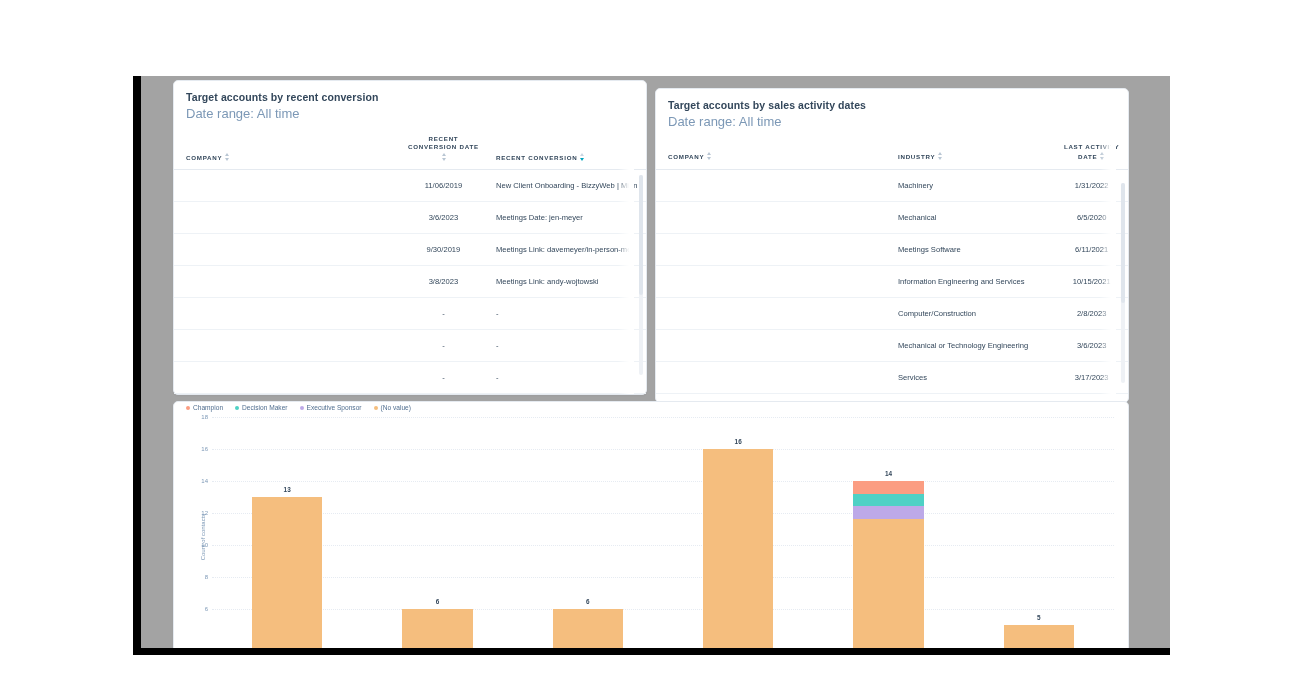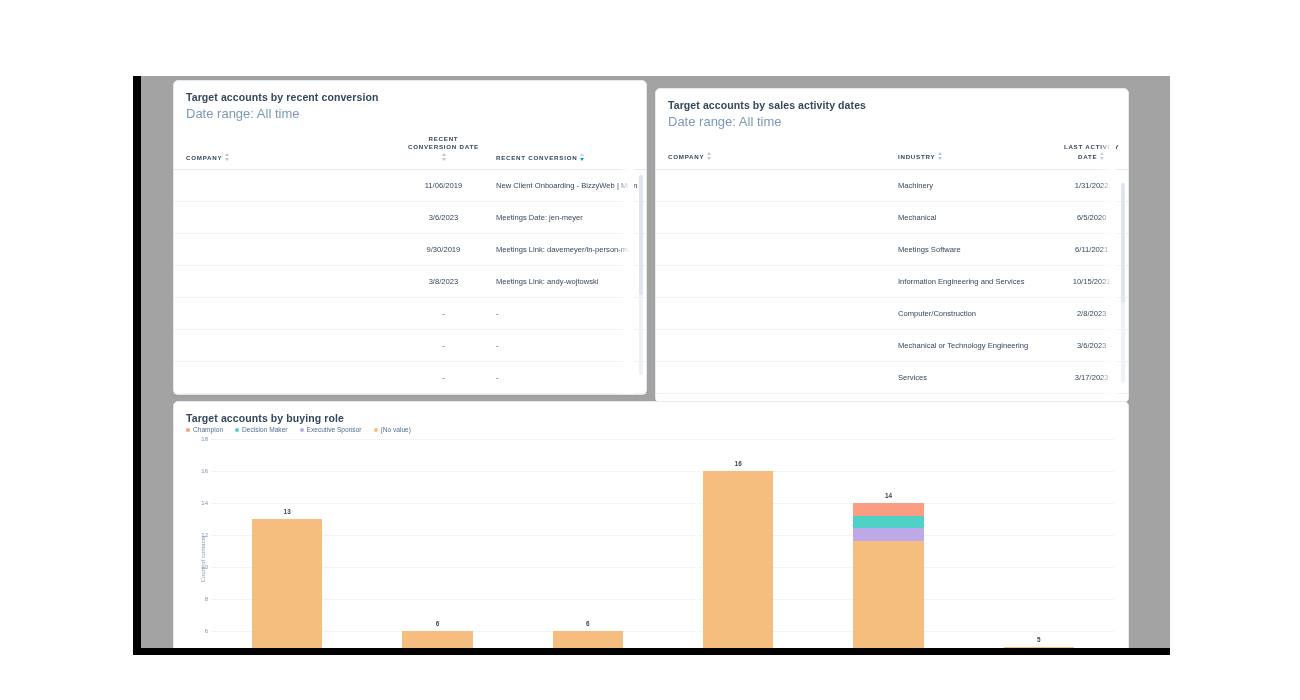--- a/index.html
+++ b/index.html
@@ -236,21 +236,20 @@
             </tbody>
           </table>
           <div class="hfade"></div>
           <div class="vbar">
               <span></span>
             </div>
         </div>
       </div>
 
       <div class="card" id="card-bottom">
-        <div class="card-title">Target accounts by buying role</div>
 
         <div class="legend">
           <div class="lg">
             <span class="dot" style="background:#FB9D82"></span>
             <span>Champion</span>
           </div>
           <div class="lg">
             <span class="dot" style="background:#4FD1C5"></span>
             <span>Decision Maker</span>
           </div>

